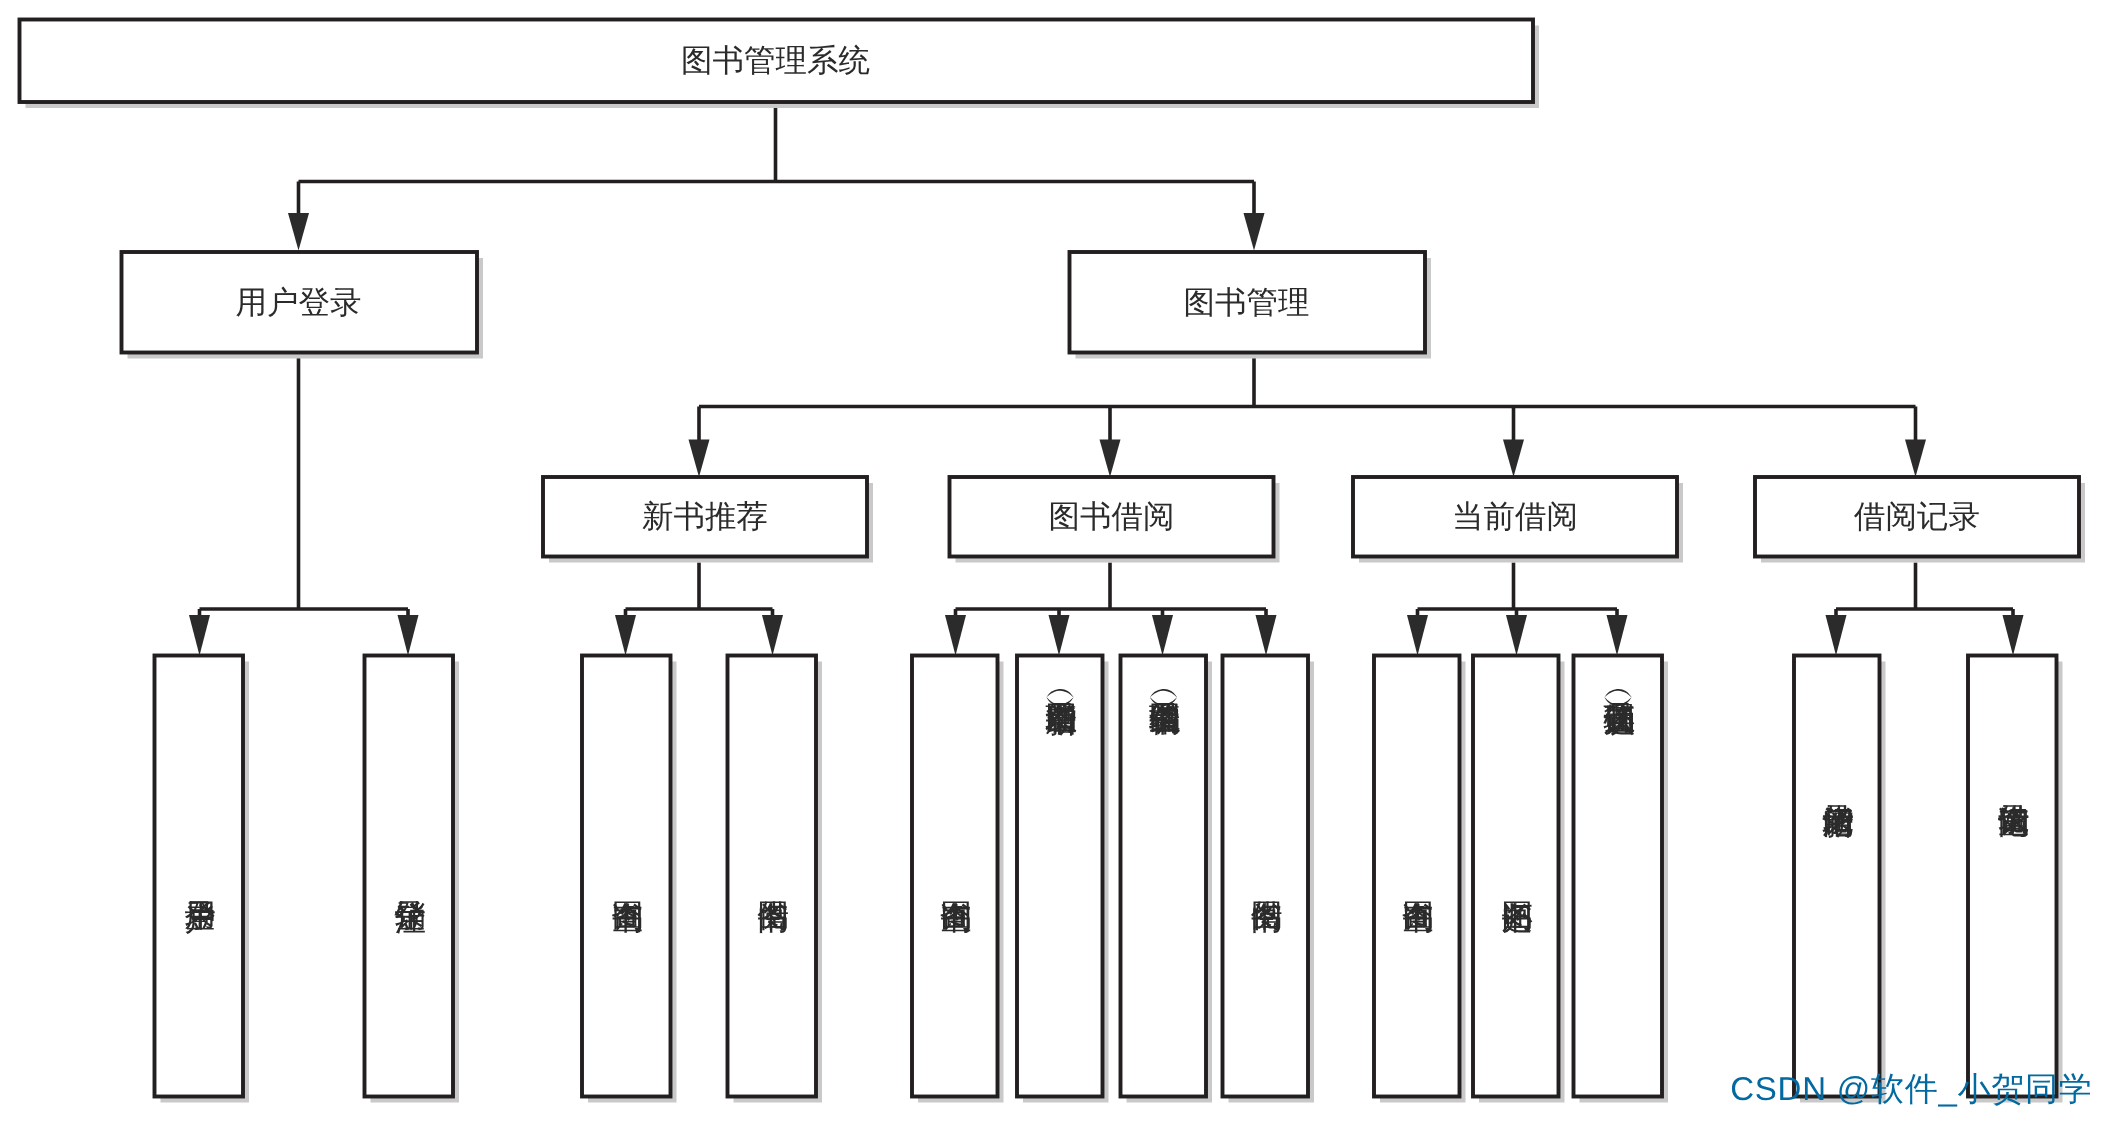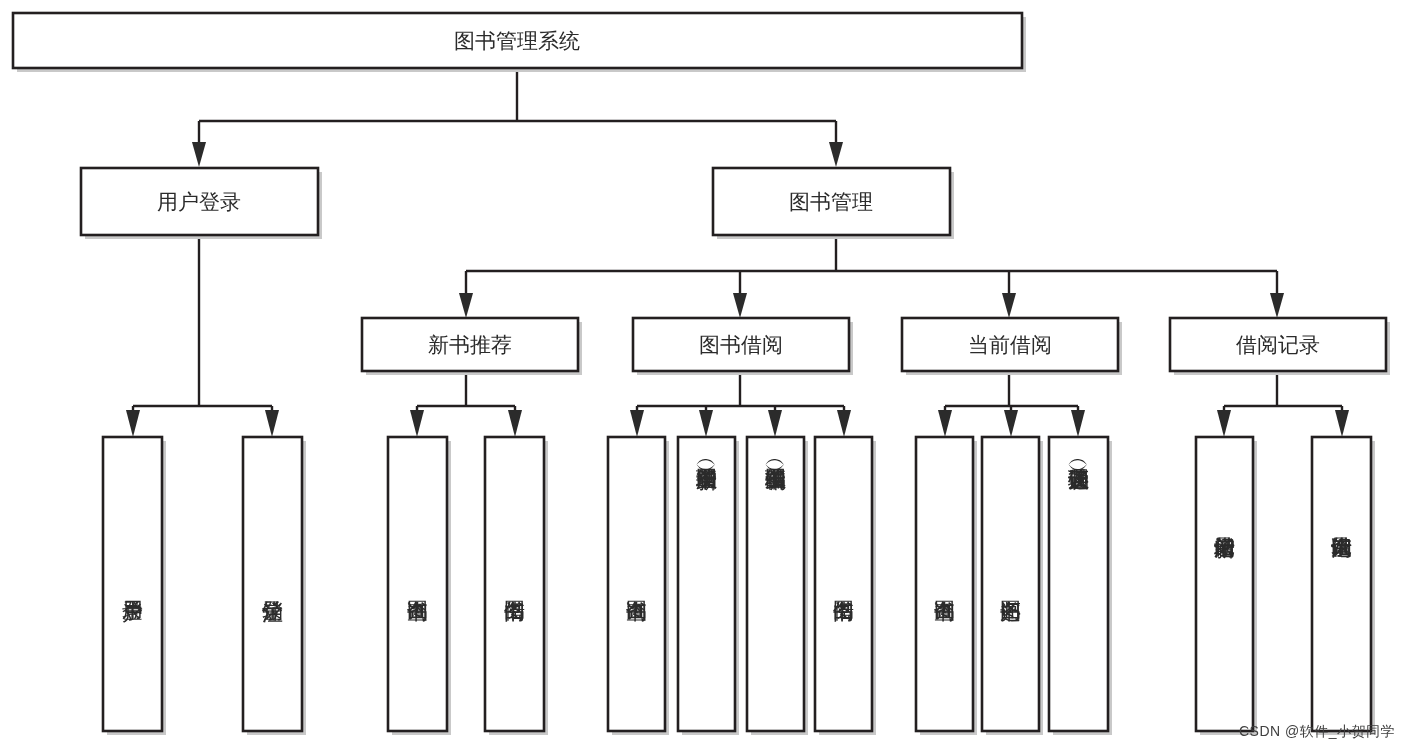--- a/index.html
+++ b/index.html
@@ -50,22 +50,22 @@
     font-family: "Liberation Sans", "DejaVu Sans", sans-serif;
     font-size: 21px;
     fill: #2b2b2b;
     text-anchor: middle;
   }
   .watermark {
     position: absolute;
     right: 10px;
     bottom: 6px;
     font-family: "Liberation Sans", "DejaVu Sans", sans-serif;
-    font-size: 14px;
-    color: #404040;
+    font-size: 22px;
+    color: #0369a1;
     white-space: nowrap;
     letter-spacing: 0.5px;
     pointer-events: none;
     padding-left: 32px;
   }
 </style>
 </head>
 <body>
 
 <svg id="diagram" viewBox="0 0 1405 747" xmlns="http://www.w3.org/2000/svg">

